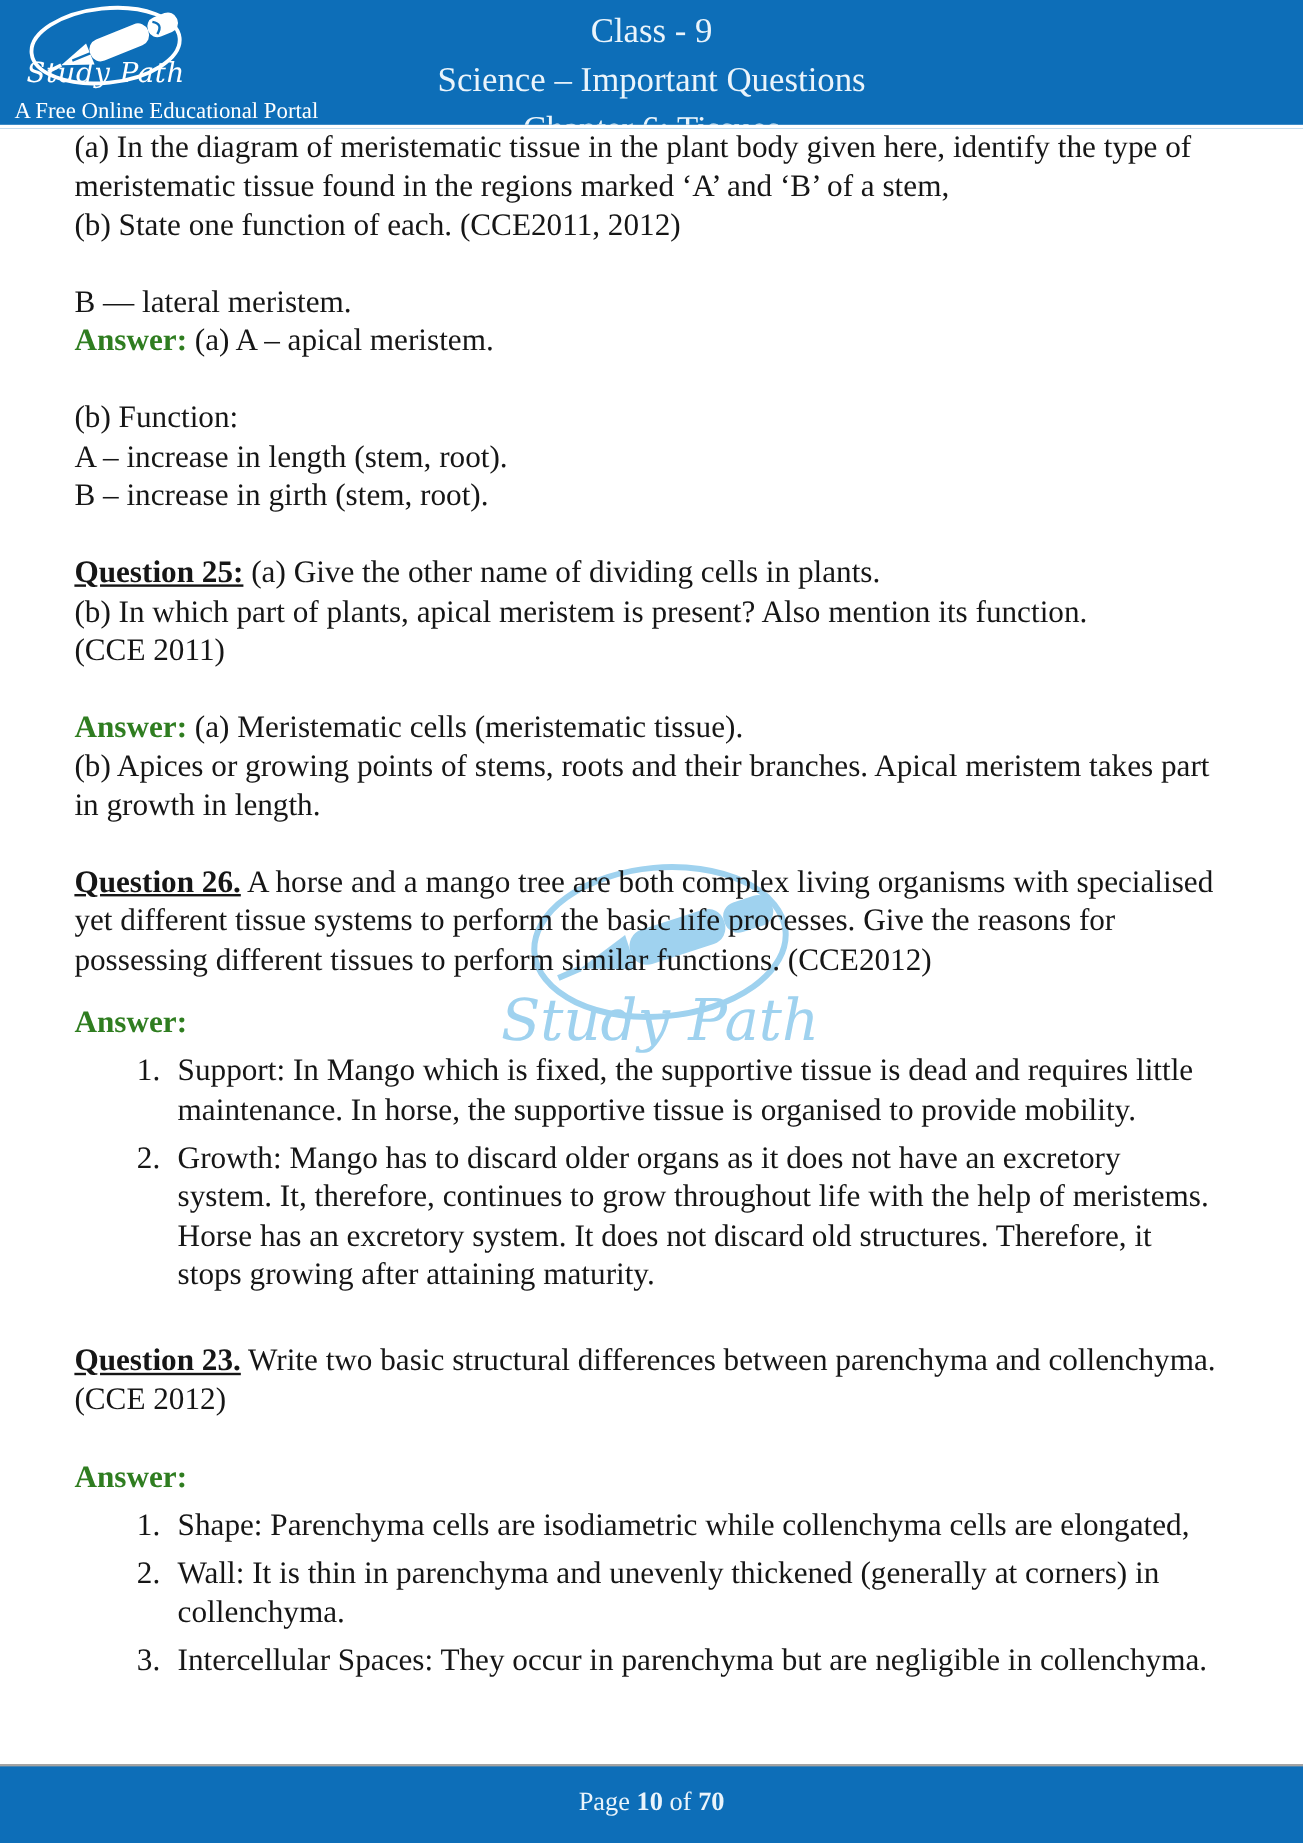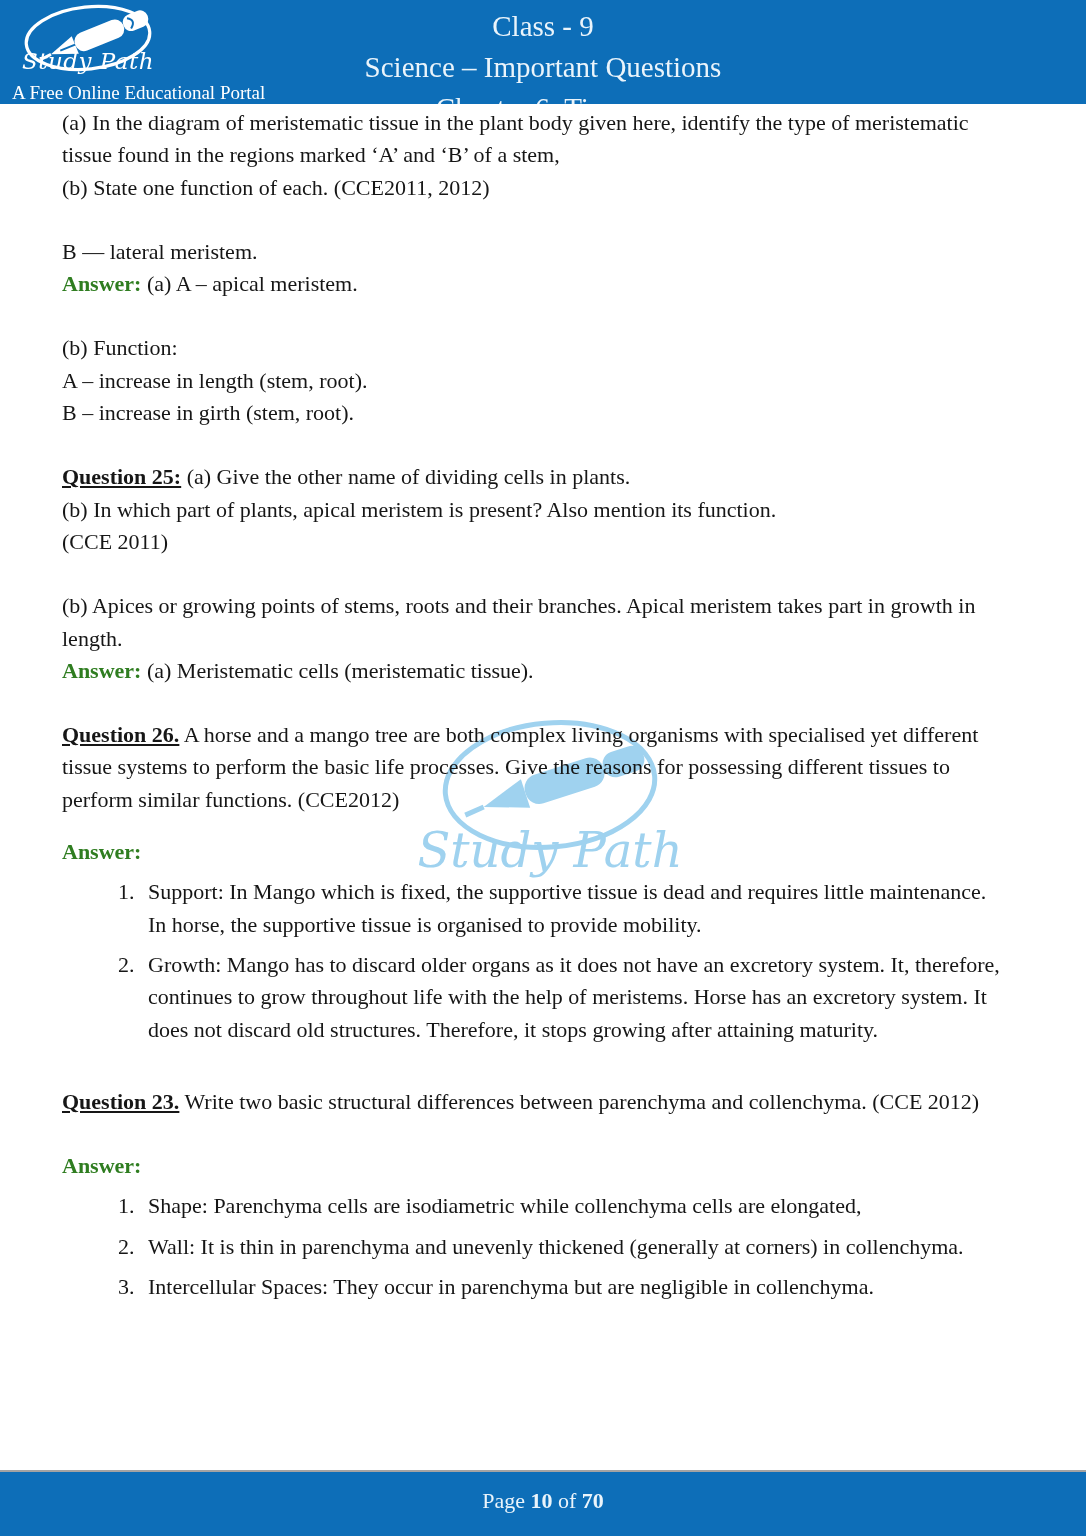--- a/index.html
+++ b/index.html
@@ -83,21 +83,21 @@
     top: 107px;
     left: 0;
     width: 1086px;
     height: 1363px;
   }
   .content {
     position: absolute;
     left: 62px;
     top: 0px;
     width: 955px;
-    font-size: 22px;
+    font-size: 26px;
     line-height: 32.3px;
     color: #161616;
     font-family: "Liberation Serif", "DejaVu Serif", serif;
   }
   .para {
     margin: 0;
   }
   .spacer-sm { height: 32px; }
   .spacer-xs { height: 20px; }
   .bold { font-weight: bold; text-decoration: underline; }
@@ -213,24 +213,24 @@
     <div class="spacer-sm"></div>
 
     <p class="para">
       <span class="bold">Question 25:</span><span> (a) Give the other name of dividing cells in plants.</span>
     </p>
     <p class="para">(b) In which part of plants, apical meristem is present? Also mention its function.</p>
     <p class="para">(CCE 2011)</p>
 
     <div class="spacer-sm"></div>
 
+    <p class="para">
+      <span class="answer-label">Answer:</span><span> (a) Meristematic cells (meristematic tissue).</span>
+    </p>
     <p class="para">(b) Apices or growing points of stems, roots and their branches. Apical meristem takes part in growth in length.</p>
-    <p class="para">
-      <span class="answer-label">Answer:</span><span> (a) Meristematic cells (meristematic tissue).</span>
-    </p>
 
     <div class="spacer-sm"></div>
 
     <p class="para">
       <span class="bold">Question 26.</span><span> A horse and a mango tree are both complex living organisms with specialised yet different tissue systems to perform the basic life processes. Give the reasons for possessing different tissues to perform similar functions. (CCE2012)</span>
     </p>
 
     <div class="spacer-xs"></div>
 
     <p class="para answer-label">Answer:</p>

